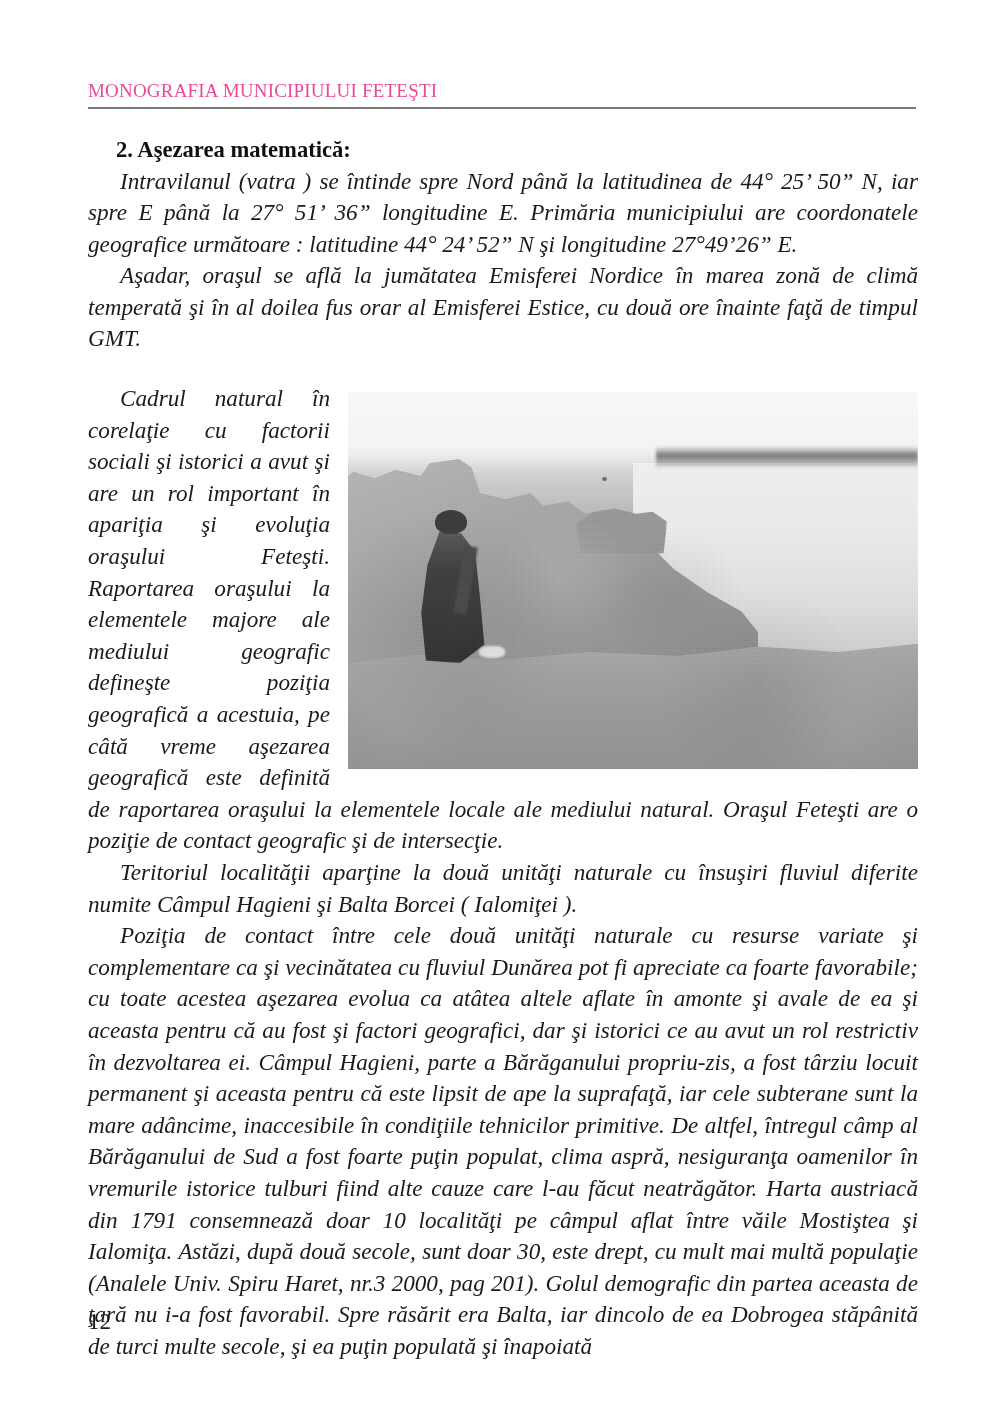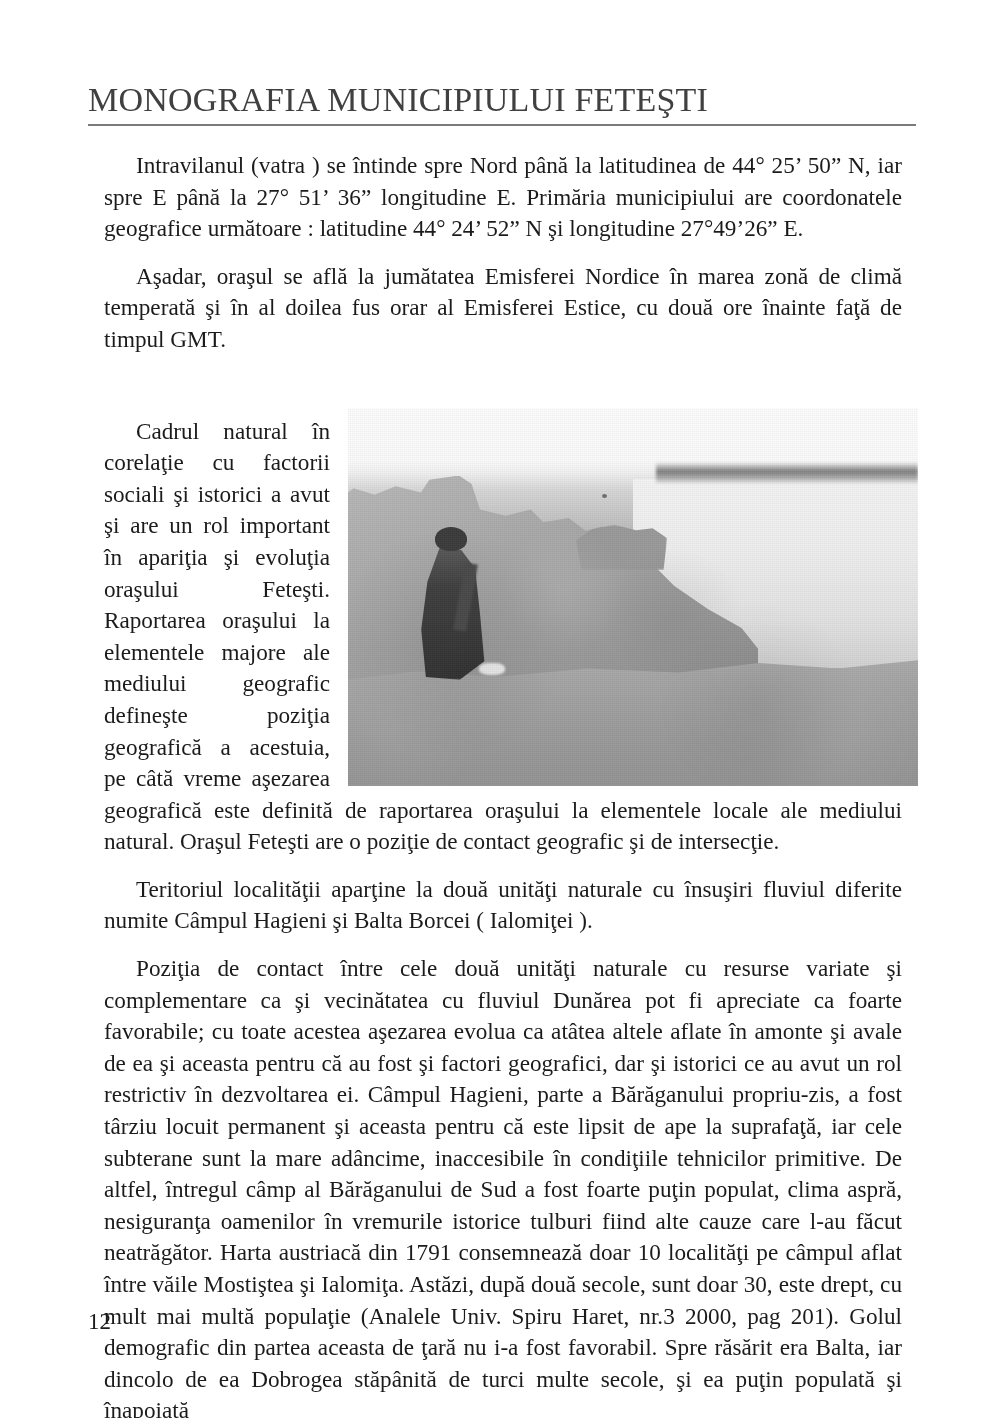--- a/index.html
+++ b/index.html
@@ -21,49 +21,50 @@
   }
 
   
   .header-zone {
     position: absolute;
     left: 88px;
     top: 80px;
     width: 828px;
   }
   .header-title {
-    font-size: 34px;
+    font-size: 19px;
     letter-spacing: 0.2px;
-    color: #404040;
+    color: #ec4899;
     white-space: nowrap;
     line-height: 1.15;
   }
   .header-rule {
     margin-top: 5px;
     height: 2px;
     background: #7b7b7b;
     width: 828px;
   }
 
   
   .content {
     position: absolute;
     left: 88px;
     top: 134px;
     width: 830px;
   }
 
   p.para {
-    margin: 16px;
+    margin: 0;
     font-size: 23.2px;
     line-height: 31.6px;
     text-align: justify;
     text-indent: 32px;
     color: #1b1b1b;
     hyphens: manual;
+    font-style: italic;
   }
 
   h3.section-heading {
     margin: 0;
     font-size: 22.6px;
     line-height: 31.5px;
     font-weight: bold;
     text-indent: 28px;
     color: #101010;
   }
@@ -248,20 +249,21 @@
 
 <div id="page">
 
   <div class="header-zone">
     <div class="header-title">MONOGRAFIA MUNICIPIULUI FETEŞTI</div>
     <div class="header-rule"></div>
   </div>
 
   <div class="content">
 
+    <h3 class="section-heading">2. Aşezarea matematică:</h3>
 
     <p class="para">Intravilanul (vatra ) se întinde spre Nord  până la latitudinea de 44° 25’ 50” N, iar spre E până la 27° 51’ 36” longitudine E. Primăria municipiului are coordonatele geografice următoare : latitudine 44° 24’ 52” N şi longitudine 27°49’26” E.</p>
 
     <p class="para">Aşadar, oraşul se află la jumătatea Emisferei Nordice în marea zonă de climă temperată şi în al doilea fus orar al Emisferei Estice, cu două ore înainte faţă de timpul GMT.</p>
 
     <div class="gap-section"></div>
 
 
     <div class="photo-float">
       <div class="photo">

